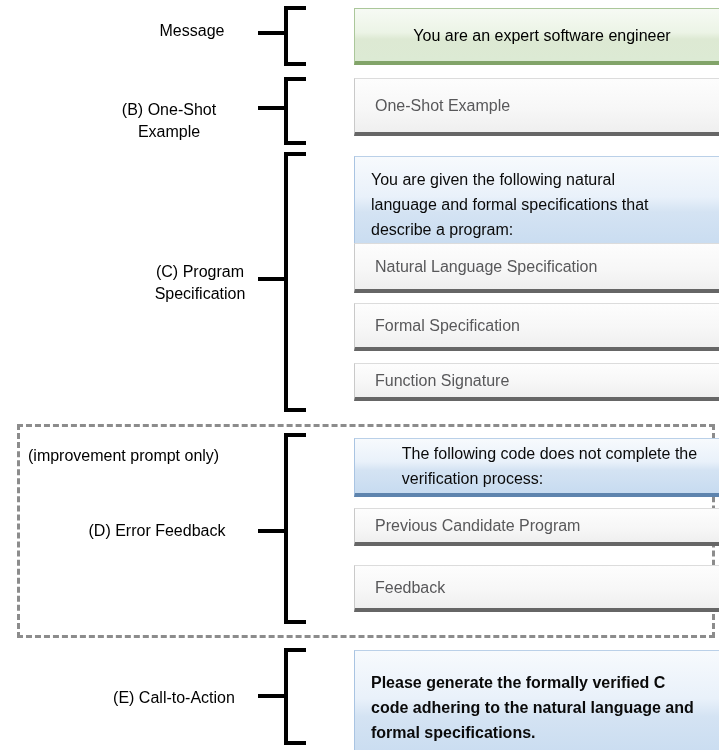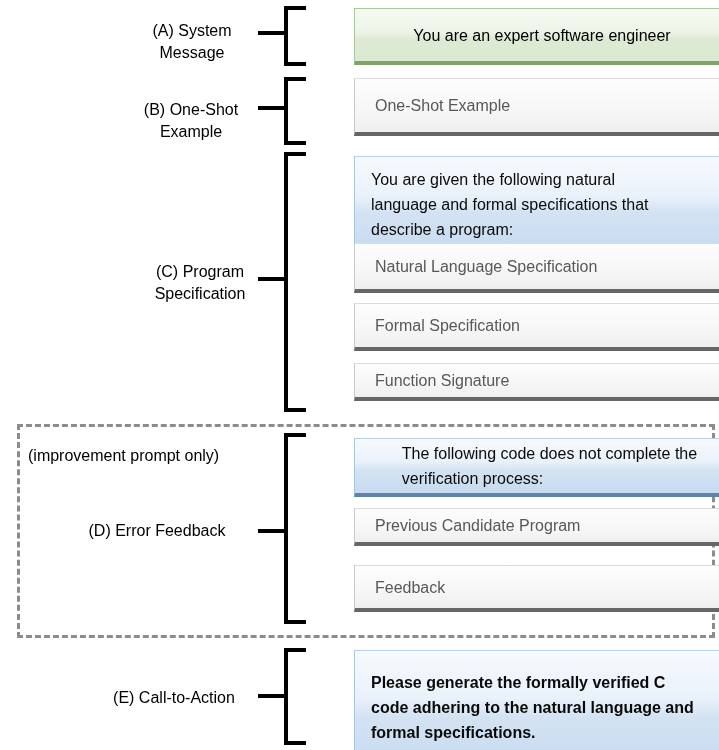--- a/index.html
+++ b/index.html
@@ -70,30 +70,29 @@
     position:absolute; left:17px; top:424px; width:698px; height:214px;
     border:3px dashed var(--dashed-border,#8c8c8c);
   }
 </style>
 </head>
 <body>
 
 <div class="canvas">
 
   <div class="label" style="left:117px; top:20px; width:150px;">
-    <div>(A) System</div>
     <div>Message</div>
   </div>
   <div class="stub" style="top:31px;"></div>
   <div class="bracket" style="top:6px; height:60px;"></div>
   <div class="box green" style="top:8px; height:57px;">
     <span class="txt">You are an expert software engineer</span>
   </div>
 
-  <div class="label" style="left:116px; top:99px; width:150px;">
+  <div class="label" style="left:94px; top:99px; width:150px;">
     <div>(B) One-Shot</div>
     <div>Example</div>
   </div>
   <div class="stub" style="top:106px;"></div>
   <div class="bracket" style="top:77px; height:68px;"></div>
   <div class="box gray" style="top:78px; height:58px;">
     <span class="txt">One-Shot Example</span>
   </div>
 
   <div class="label" style="left:125px; top:261px; width:150px;">

